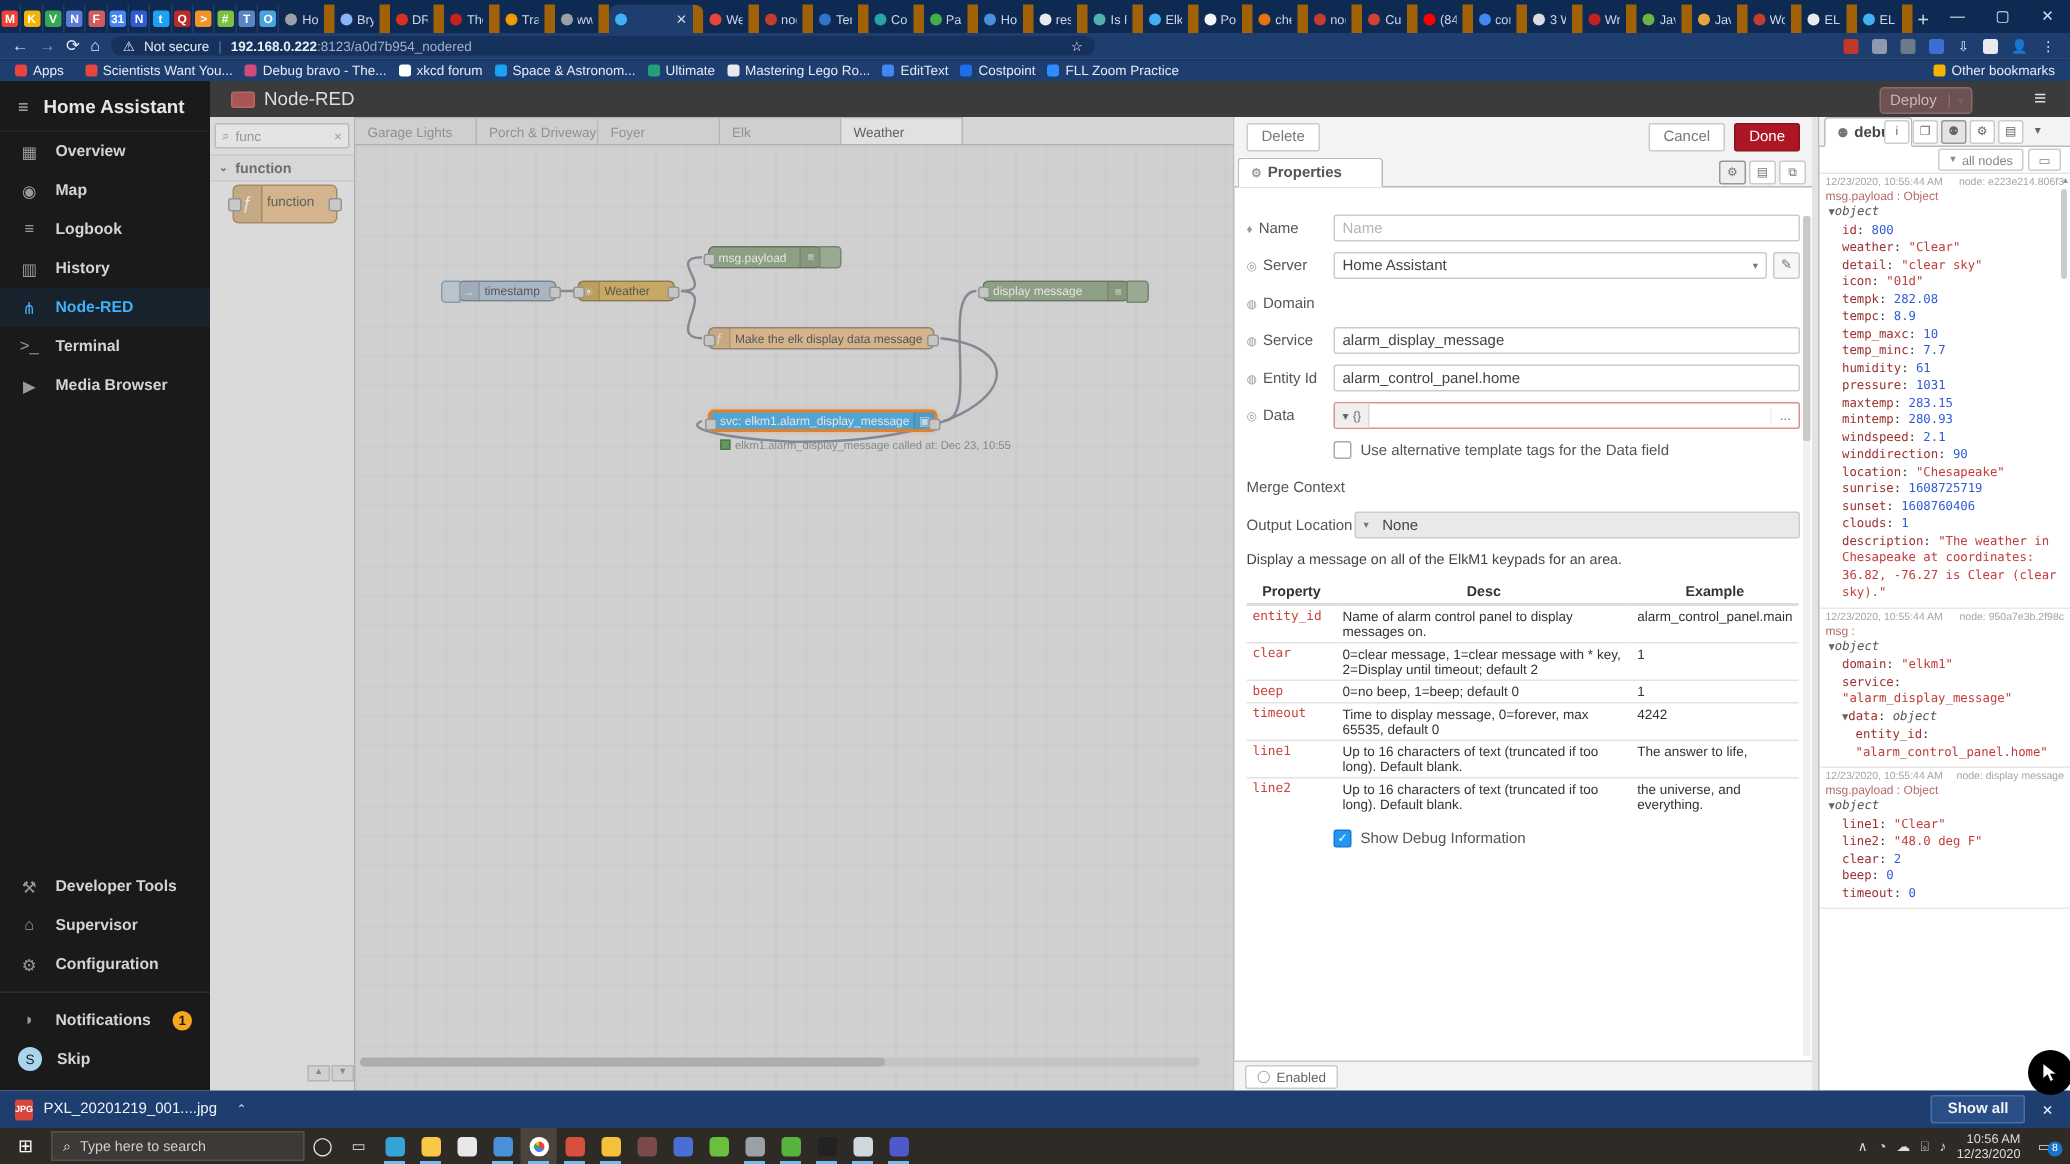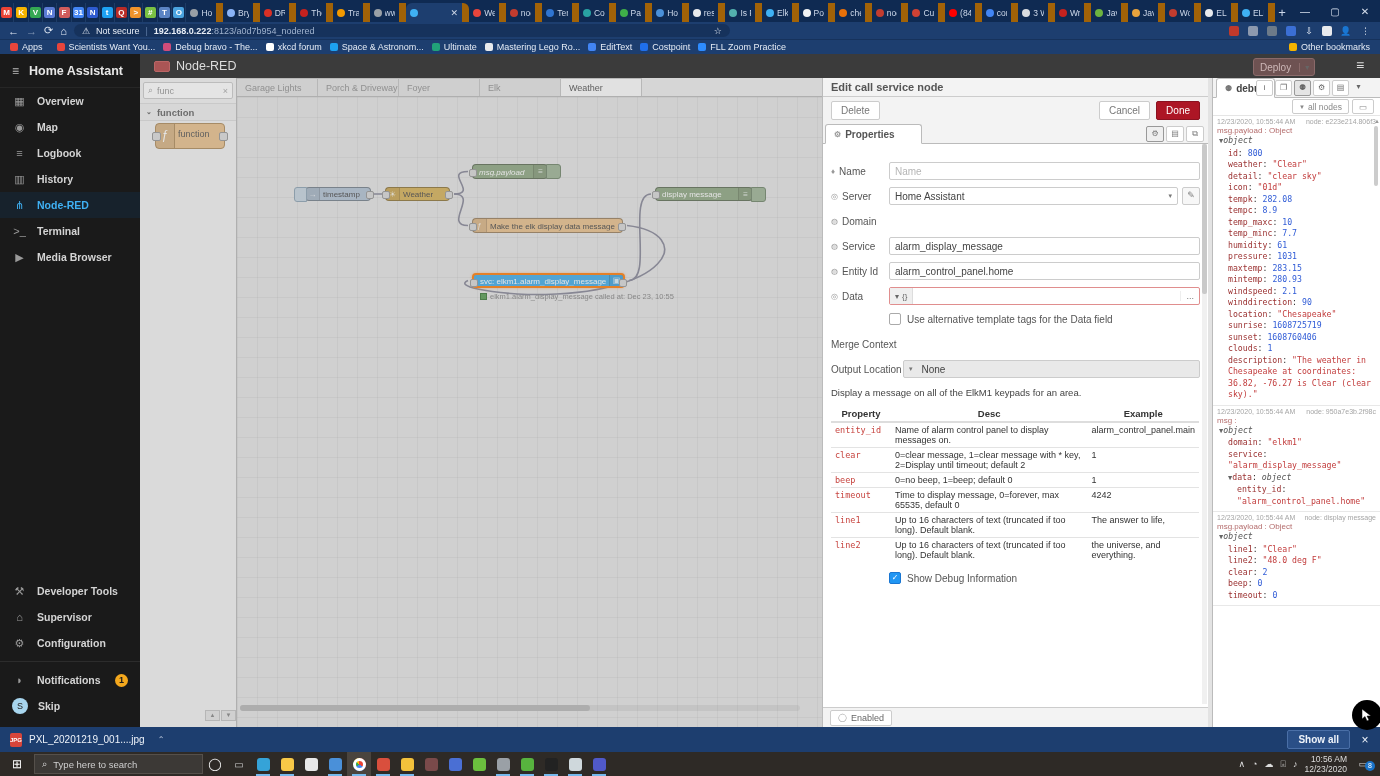--- a/index.html
+++ b/index.html
@@ -514,21 +514,21 @@
           <div class="port" style="right: -4px; top: 3px;"></div>
           <div class="injbtn" style="left: -12px; top: -1px;"></div>
         </div>
         <div class="flownode" style="left: 148px; top: 90px; width: 65px; height: 14px; background: rgb(215, 178, 90);">
           <div class="nlabel" style="left: 17px;">Weather</div>
           <div class="licon">☀</div>
           <div class="port" style="left: -4px; top: 3px;"></div>
           <div class="port" style="right: -4px; top: 3px;"></div>
         </div>
         <div class="flownode" style="left: 235px; top: 67px; width: 76px; height: 15px; background: rgb(144, 168, 132);">
-          <div class="nlabel" style="color: rgb(255, 255, 255); left: 6px; right: 16px; font-style: italic;">msg.payload</div>
+          <div class="nlabel" style="color: rgb(255, 255, 255); left: 6px; right: 16px;">msg.payload</div>
           <div class="ricon">≡</div>
           <div class="port" style="left: -4px; top: 3.5px;"></div>
           <div class="dbgbtn" style="right: -14px; top: -1px;"></div>
         </div>
         <div class="flownode" style="left: 235px; top: 121px; width: 151px; height: 15px; background: rgb(233, 194, 143);">
           <div class="nlabel" style="left: 17px;">Make the elk display data message</div>
           <div class="licon">ƒ</div>
           <div class="port" style="left: -4px; top: 3.5px;"></div>
           <div class="port" style="right: -4px; top: 3.5px;"></div>
         </div>
@@ -550,21 +550,20 @@
       <span>elkm1.alarm_display_message called at: Dec 23, 10:55</span>
     </div>
     <div id="hscroll">
         <div class="thumb"></div>
       </div>
   </div>
 
   <div class="abs" id="dim"></div>
 
   <div class="abs" id="tray">
-    <div id="tray-title">Edit call service node</div>
     <div id="tray-btns">
       <div class="btn">Delete</div>
       <div class="btn" style="margin-left:auto">Cancel</div>
       <div class="btn danger">Done</div>
     </div>
     <div id="tray-tabs">
       <div id="prop-tab">
         <span class="fico2">⚙</span>
         <span>Properties</span>
       </div>

